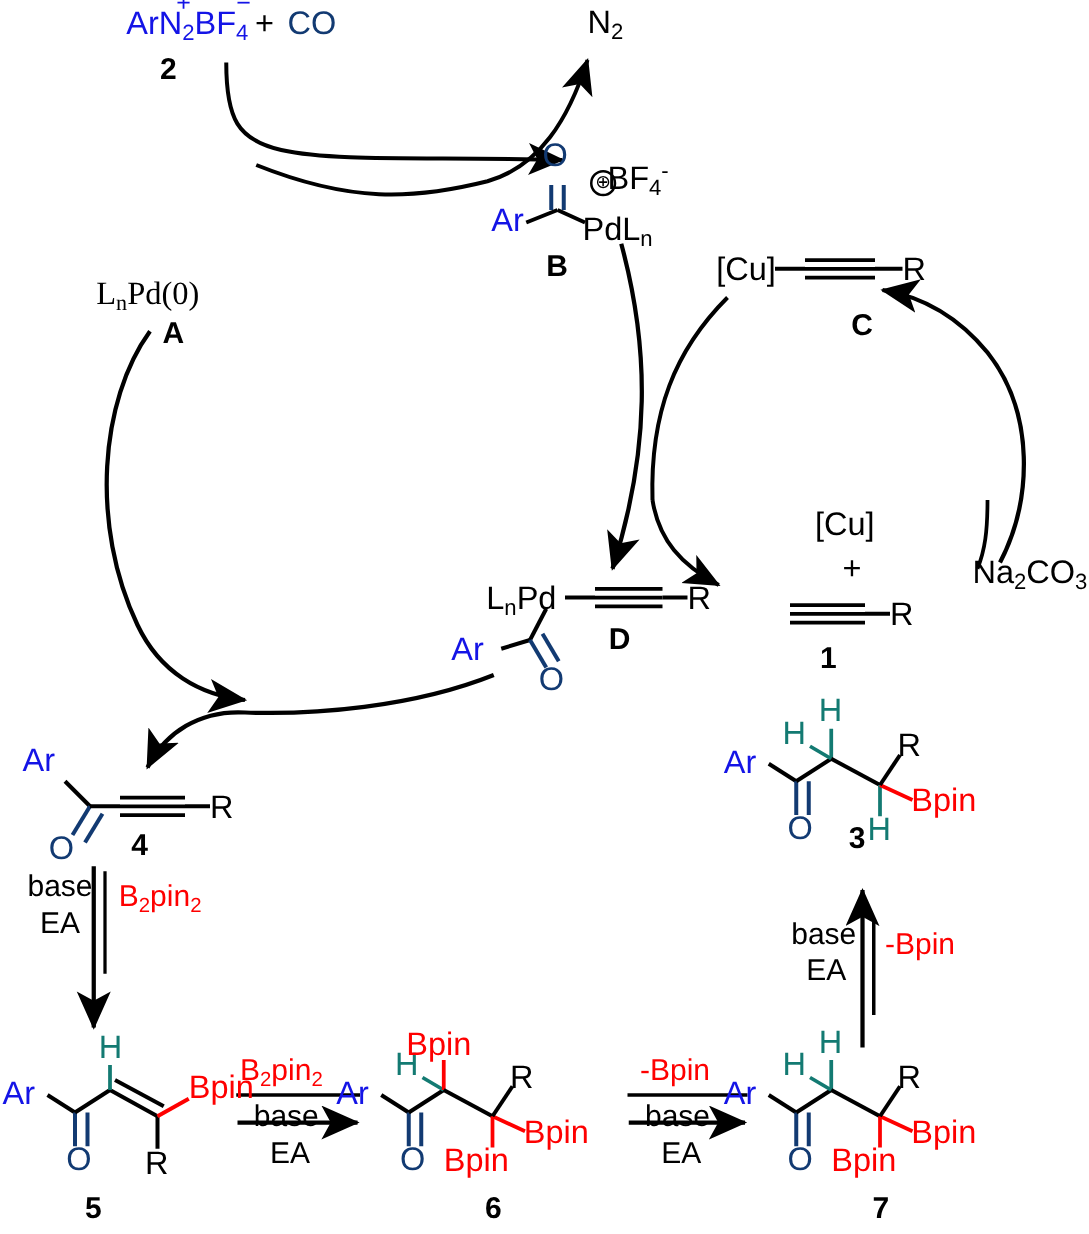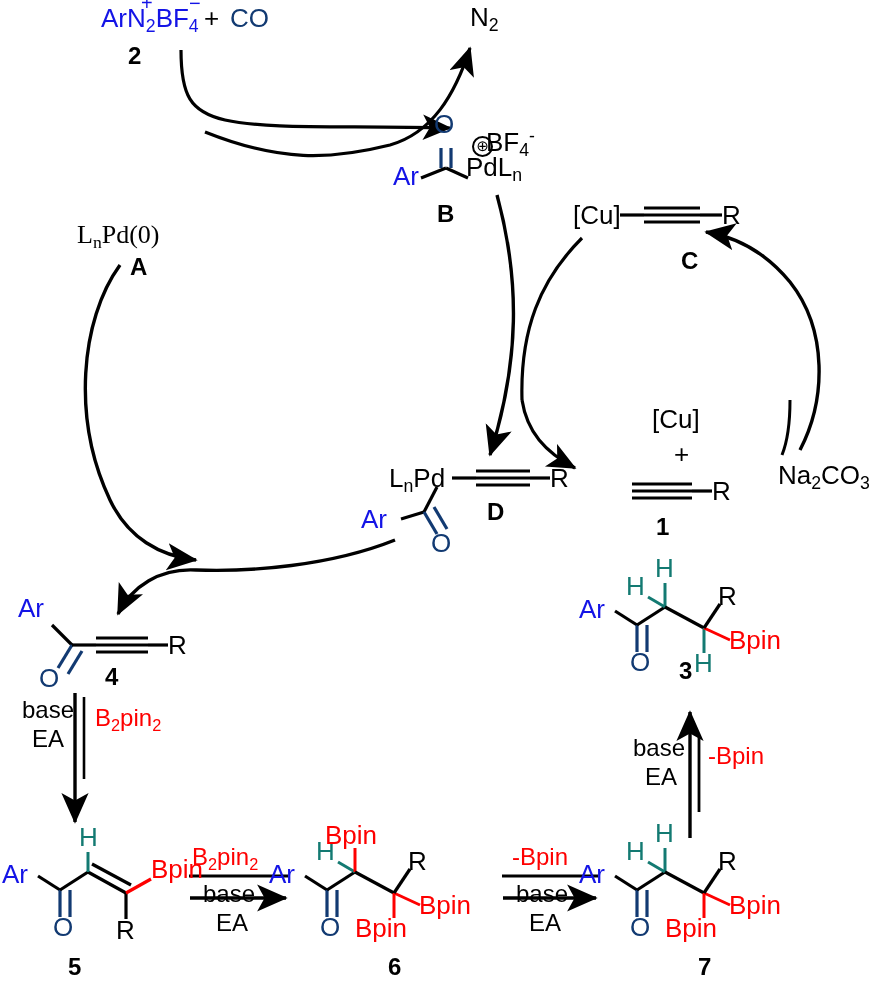--- a/index.html
+++ b/index.html
@@ -179,41 +179,41 @@
 <div class="lbl s26 navy" style="left:230px;top:5px;">CO</div>
 <div class="lbl s24 blk bold" style="left:128px;top:44px;">2</div>
 
 <div class="lbl s26 blk" style="left:470px;top:4px;"><span>N</span><span class="sub">2</span></div>
 
 <div class="lbl s26 blk" style="left:77px;top:222px;font-family:Liberation Serif, serif;"><span>L</span><span class="sub">n</span><span>Pd(0)</span></div>
 <div class="lbl s24 blk bold" style="left:130px;top:255px;">A</div>
 
 <div class="lbl s26 navy" style="left:434px;top:111px;">O</div>
 <div class="lbl s26 blue" style="left:393px;top:163px;">Ar</div>
-<div class="lbl s26 blk" style="left:466px;top:154px;"><span>PdL</span><span class="sub">n</span></div>
+<div class="lbl s26 blk" style="left:466px;top:170px;"><span>PdL</span><span class="sub">n</span></div>
 <div class="lbl blk" style="left:472px;top:136px;"><span class="chg">⊕</span></div>
 <div class="lbl s26 blk" style="left:486px;top:128px;"><span>BF</span><span class="sub">4</span><span class="sup">-</span></div>
 <div class="lbl s24 blk bold" style="left:437px;top:202px;">B</div>
 
 <div class="lbl s26 blk" style="left:573px;top:202px;">[Cu]</div>
 <div class="lbl s26 blk" style="left:722px;top:202px;">R</div>
 <div class="lbl s24 blk bold" style="left:681px;top:249px;">C</div>
 
 <div class="lbl s26 blk" style="left:389px;top:465px;"><span>L</span><span class="sub">n</span><span>Pd</span></div>
 <div class="lbl s26 blk" style="left:550px;top:465px;">R</div>
 <div class="lbl s26 blue" style="left:361px;top:506px;">Ar</div>
 <div class="lbl s26 navy" style="left:431px;top:530px;">O</div>
 <div class="lbl s24 blk bold" style="left:487px;top:500px;">D</div>
 
 <div class="lbl s26 blk" style="left:652px;top:406px;">[Cu]</div>
 <div class="lbl s26 blk" style="left:674px;top:441px;">+</div>
 <div class="lbl s26 blk" style="left:712px;top:478px;">R</div>
 <div class="lbl s24 blk bold" style="left:656px;top:515px;">1</div>
 
-<div class="lbl s26 blk" style="left:778px;top:462px;text-align:right;"><span>Na</span><span class="sub">2</span><span>CO</span><span class="sub">3</span></div>
+<div class="lbl s26 blk" style="left:778px;top:444px;text-align:right;"><span>Na</span><span class="sub">2</span><span>CO</span><span class="sub">3</span></div>
 
 <div class="lbl s26 blue" style="left:18px;top:595px;">Ar</div>
 <div class="lbl s26 navy" style="left:39px;top:665px;">O</div>
 <div class="lbl s26 blk" style="left:168px;top:632px;">R</div>
 <div class="lbl s24 blk bold" style="left:105px;top:665px;">4</div>
 
 <div class="lbl s24 blk" style="left:22px;top:698px;">base</div>
 <div class="lbl s24 blk" style="left:32px;top:727px;">EA</div>
 <div class="lbl s24 red" style="left:95px;top:706px;"><span>B</span><span class="sub">2</span><span>pin</span><span class="sub">2</span></div>
 

